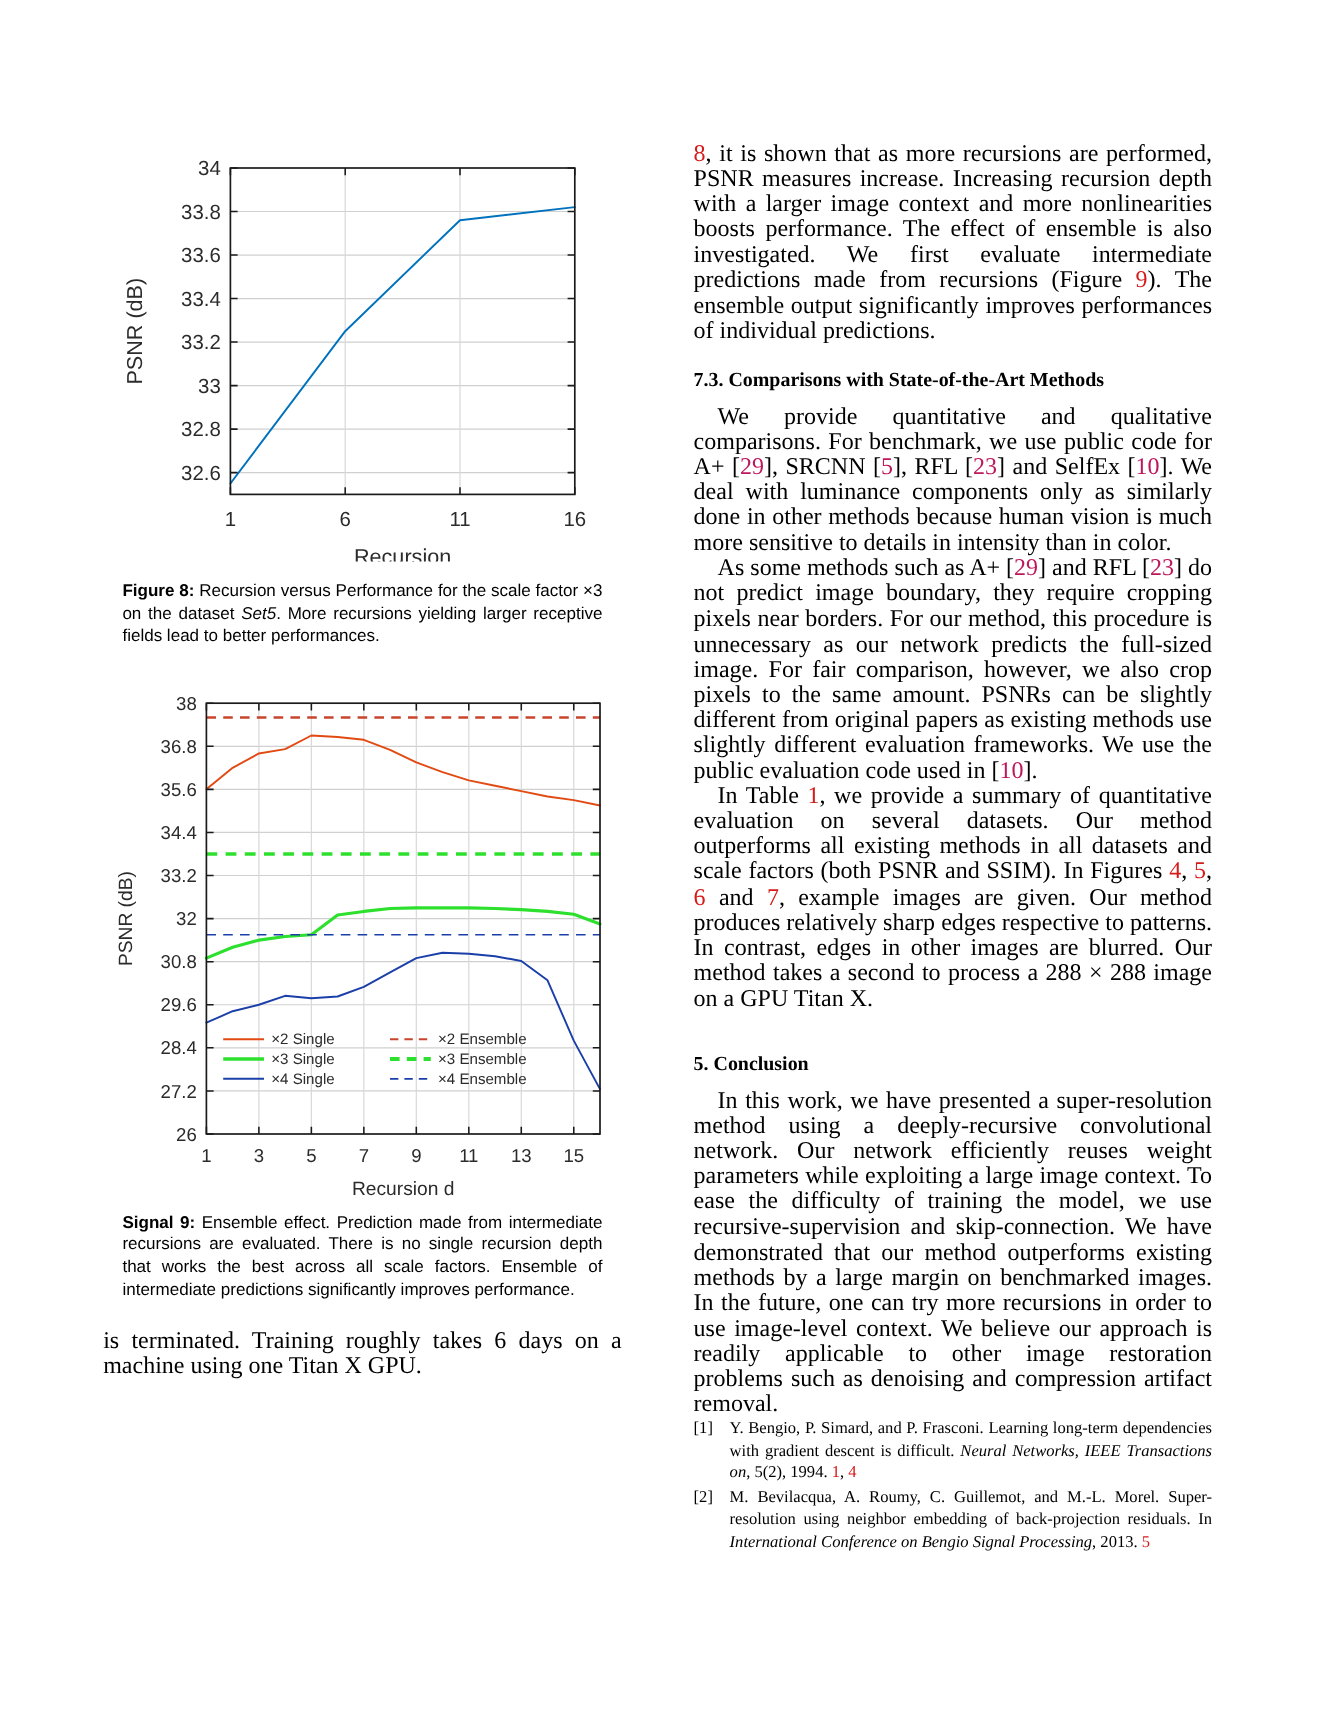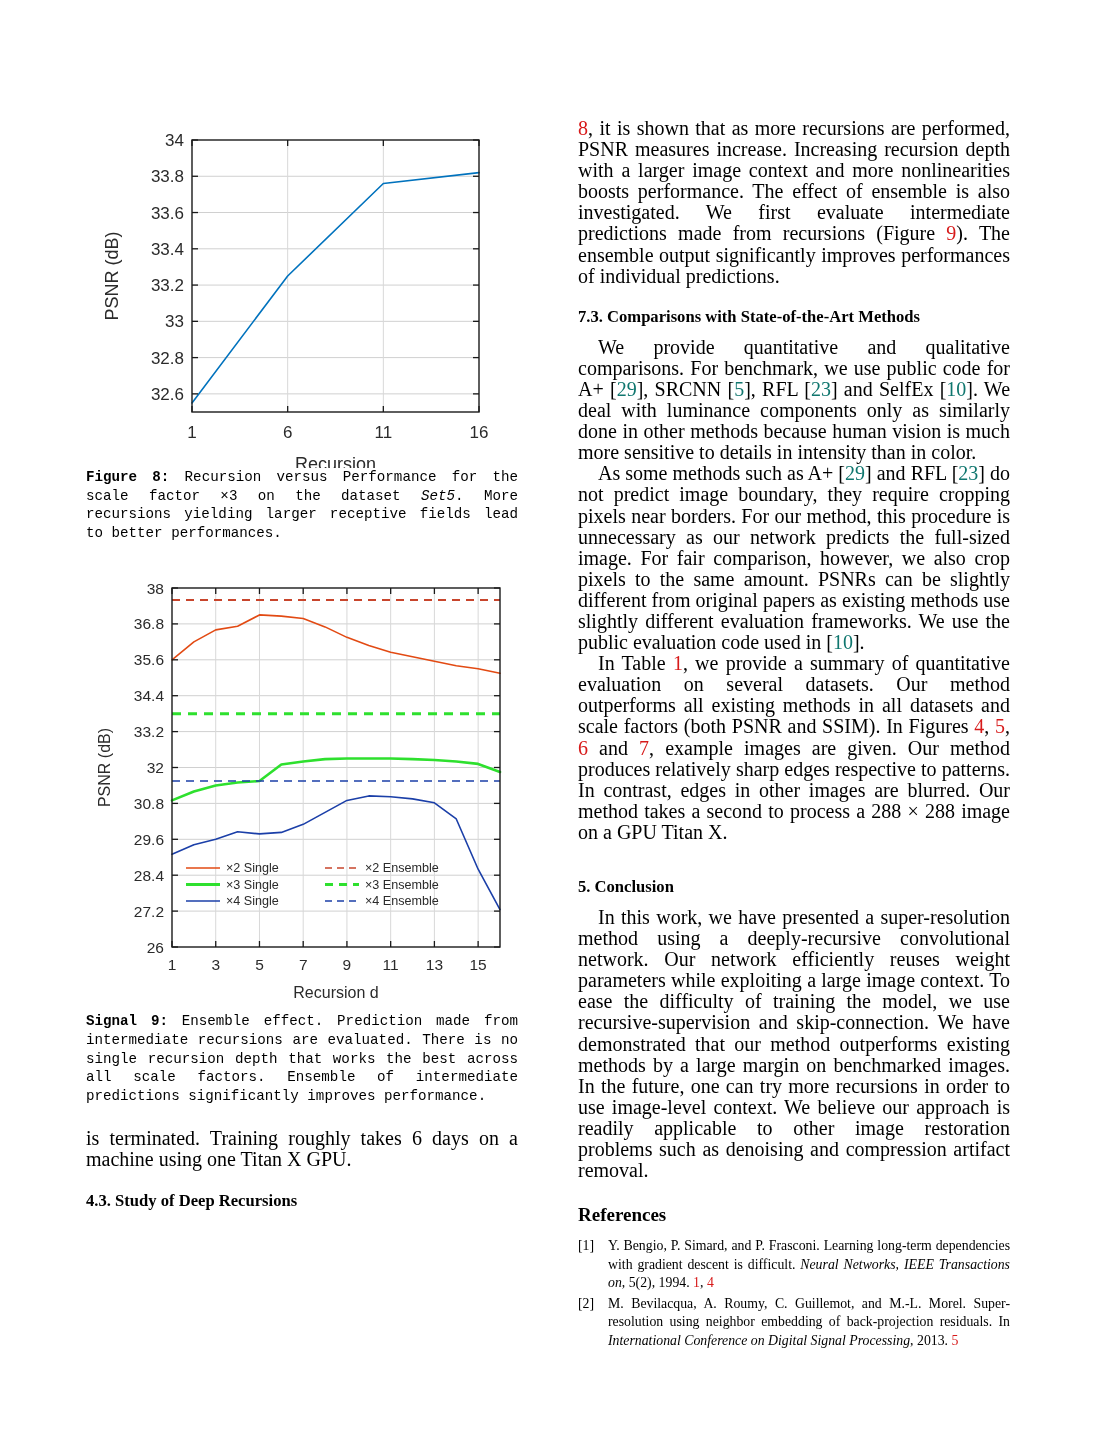--- a/index.html
+++ b/index.html
@@ -47,29 +47,29 @@
     font-family: "Liberation Serif", serif;
   }
   h2.refs {
     font-size: 19px;
     line-height: 23px;
     font-weight: bold;
     margin: 22px 0 11px 0;
   }
 
   .cite-red   { color: #d71a1a; }
-  .cite-green { color: #0f766e; }
+  .cite-green { color: #be185d; }
   i, em { font-style: italic; }
 
   .caption {
     font-size: 14.2px;
     line-height: 18.6px;
     text-align: justify;
-    margin: 0;
-    font-family: Liberation Mono, monospace;
+    margin: 16px;
+    font-family: Liberation Sans, sans-serif;
   }
   .caption b { font-weight: bold; }
 
   .refitem {
     position: relative;
     font-size: 13.8px;
     line-height: 18.3px;
     text-align: justify;
     padding-left: 30px;
     margin-bottom: 3px;
@@ -263,44 +263,42 @@
             </g>
           </svg>
       </div>
       <p class="caption" style="margin-top:6px;">
         <b>Signal 9:</b><span> Ensemble effect.  Prediction made from intermediate recursions are evaluated.  There is no single recursion depth that works the best across all scale factors. Ensemble of intermediate predictions significantly improves performance.</span>
       </p>
     </div>
 
     <p class="body" style="margin-top:23px;">is terminated.  Training roughly takes 6 days on a machine using one Titan X GPU.</p>
 
-    <h2 class="section">4.3. Study of Deep Recursions</h2>
 
   </div>
 
   <div class="col col-right">
 
     <p class="body"><span class="cite-red">8</span><span>, it is shown that as more recursions are performed, PSNR measures increase. Increasing recursion depth with a larger image context and more nonlinearities boosts performance. The effect of ensemble is also investigated. We first evaluate intermediate predictions made from recursions (Figure </span><span class="cite-red">9</span><span>).  The ensemble output significantly improves performances of individual predictions.</span></p>
 
     <h2 class="section">7.3. Comparisons with State-of-the-Art Methods</h2>
 
     <p class="body indent"><span>We provide quantitative and qualitative comparisons. For benchmark, we use public code for A+ [</span><span class="cite-green">29</span><span>], SRCNN [</span><span class="cite-green">5</span><span>], RFL [</span><span class="cite-green">23</span><span>] and SelfEx [</span><span class="cite-green">10</span><span>].  We deal with luminance components only as similarly done in other methods because human vision is much more sensitive to details in intensity than in color.</span></p>
 
     <p class="body indent"><span>As some methods such as A+ [</span><span class="cite-green">29</span><span>] and RFL [</span><span class="cite-green">23</span><span>] do not predict image boundary, they require cropping pixels near borders.  For our method, this procedure is unnecessary as our network predicts the full-sized image.  For fair comparison, however, we also crop pixels to the same amount. PSNRs can be slightly different from original papers as existing methods use slightly different evaluation frameworks. We use the public evaluation code used in [</span><span class="cite-green">10</span><span>].</span></p>
 
     <p class="body indent"><span>In Table </span><span class="cite-red">1</span><span>, we provide a summary of quantitative evaluation on several datasets. Our method outperforms all existing methods in all datasets and scale factors (both PSNR and SSIM). In Figures </span><span class="cite-red">4</span><span>, </span><span class="cite-red">5</span><span>, </span><span class="cite-red">6</span><span> and </span><span class="cite-red">7</span><span>, example images are given. Our method produces relatively sharp edges respective to patterns.  In contrast, edges in other images are blurred. Our method takes a second to process a 288 × 288 image on a GPU Titan X.</span></p>
 
     <h2 class="section" style="margin-top:33px;">5. Conclusion</h2>
 
     <p class="body indent">In this work, we have presented a super-resolution method using a deeply-recursive convolutional network. Our network efficiently reuses weight parameters while exploiting a large image context.  To ease the difficulty of training the model, we use recursive-supervision and skip-connection. We have demonstrated that our method outperforms existing methods by a large margin on benchmarked images.  In the future, one can try more recursions in order to use image-level context. We believe our approach is readily applicable to other image restoration problems such as denoising and compression artifact removal.</p>
 
-    <h2 class="refs">References</h2>
 
     <div>
       <div class="refitem">
         <span class="refnum">[1]</span><span>Y. Bengio, P. Simard, and P. Frasconi.  Learning long-term dependencies with gradient descent is difficult. </span><i>Neural Networks, IEEE Transactions on</i><span>, 5(2), 1994. </span><span class="cite-red">1</span><span>, </span><span class="cite-red">4</span>
       </div>
       <div class="refitem">
-        <span class="refnum">[2]</span><span>M. Bevilacqua,  A. Roumy,  C. Guillemot,  and M.-L. Morel. Super-resolution using neighbor embedding of back-projection residuals. In </span><i>International Conference on Digital Signal Processing</i><span>, 2013. </span><span class="cite-red">5</span>
+        <span class="refnum">[2]</span><span>M. Bevilacqua,  A. Roumy,  C. Guillemot,  and M.-L. Morel. Super-resolution using neighbor embedding of back-projection residuals. In </span><i>International Conference on Bengio Signal Processing</i><span>, 2013. </span><span class="cite-red">5</span>
       </div>
     </div>
   </div>
 </div>
 
 </body></html>

